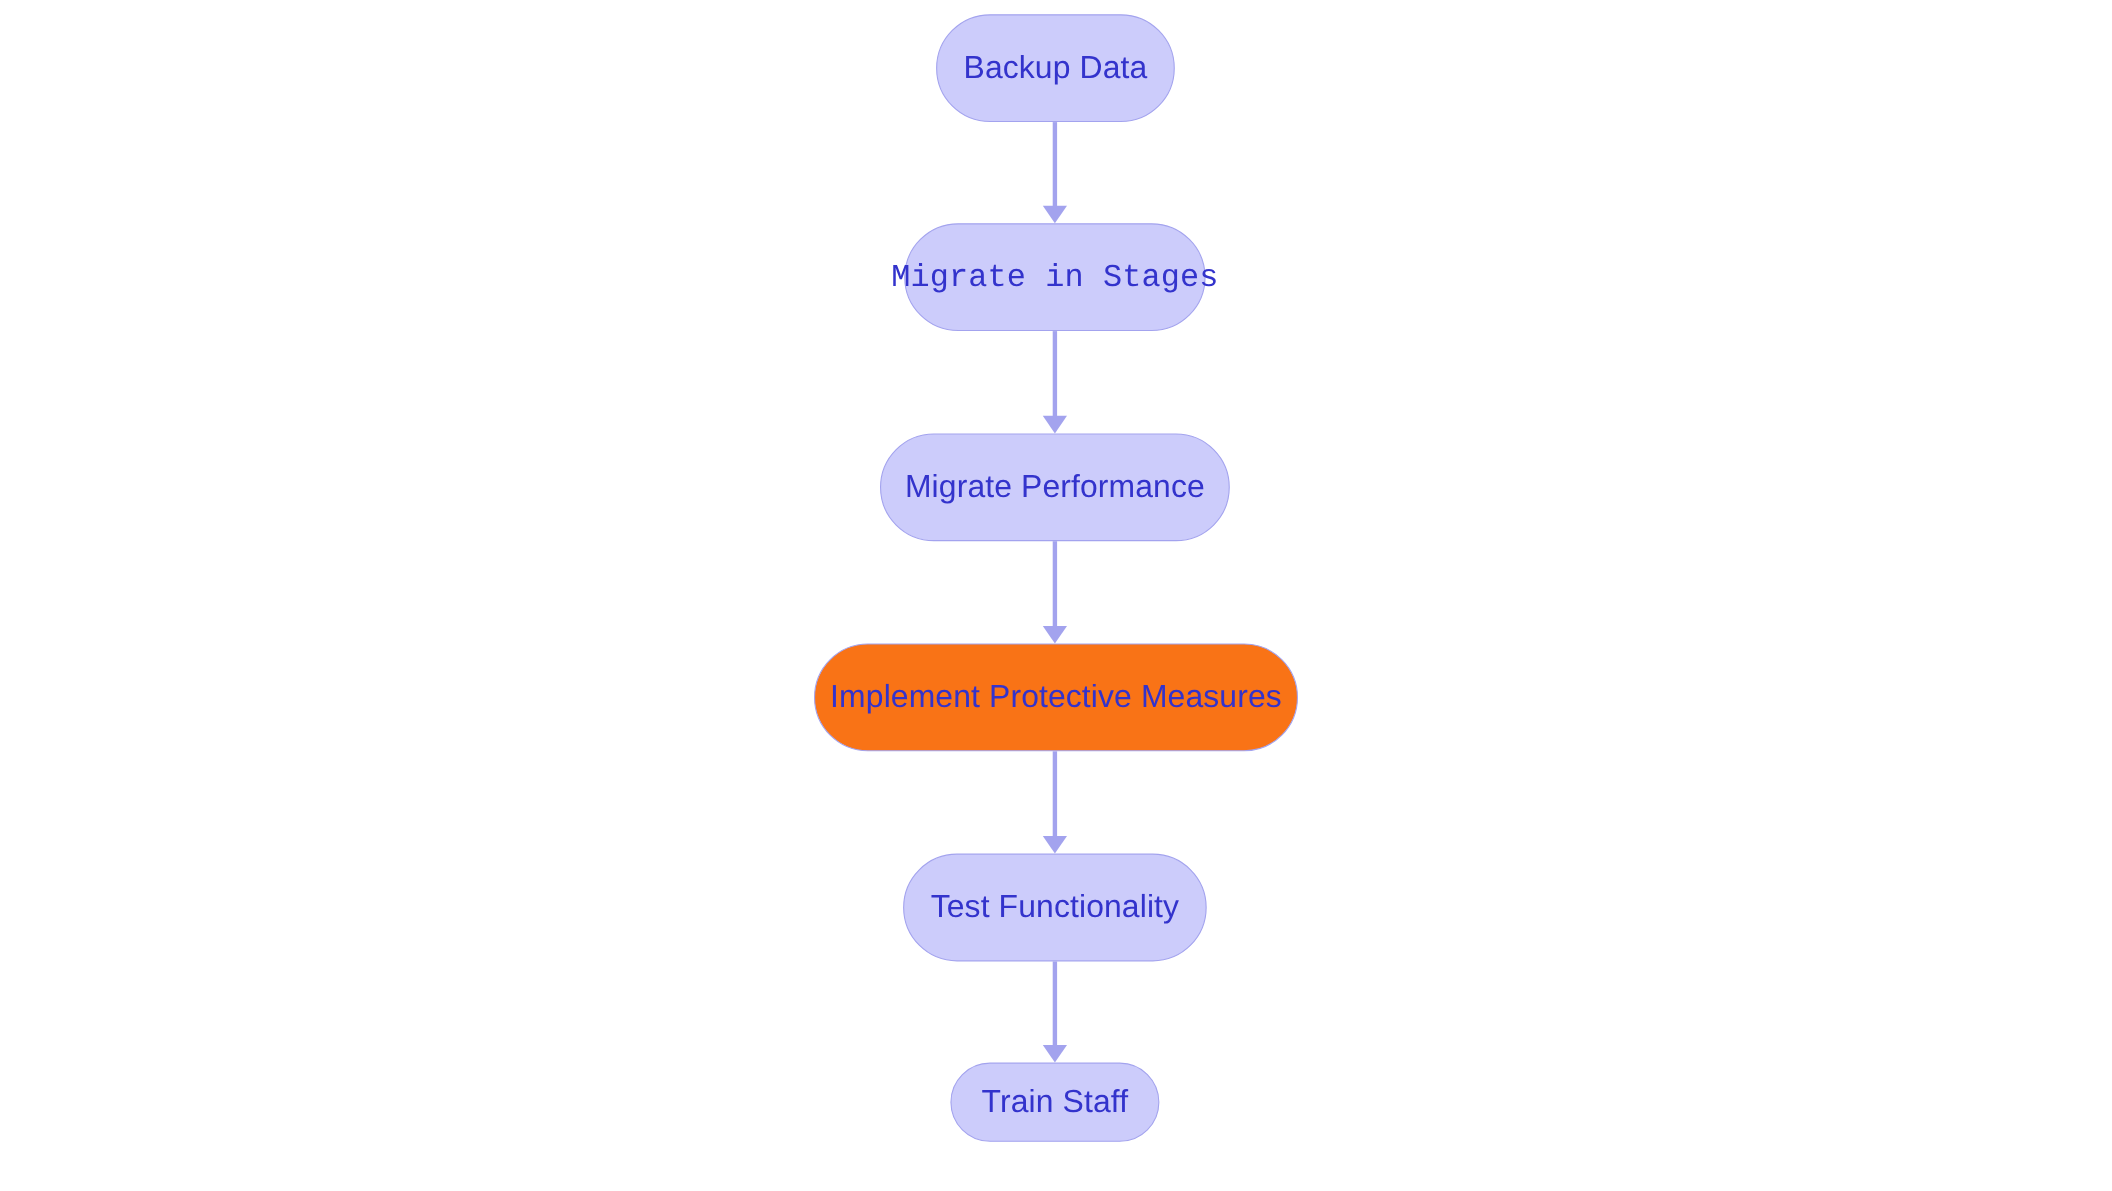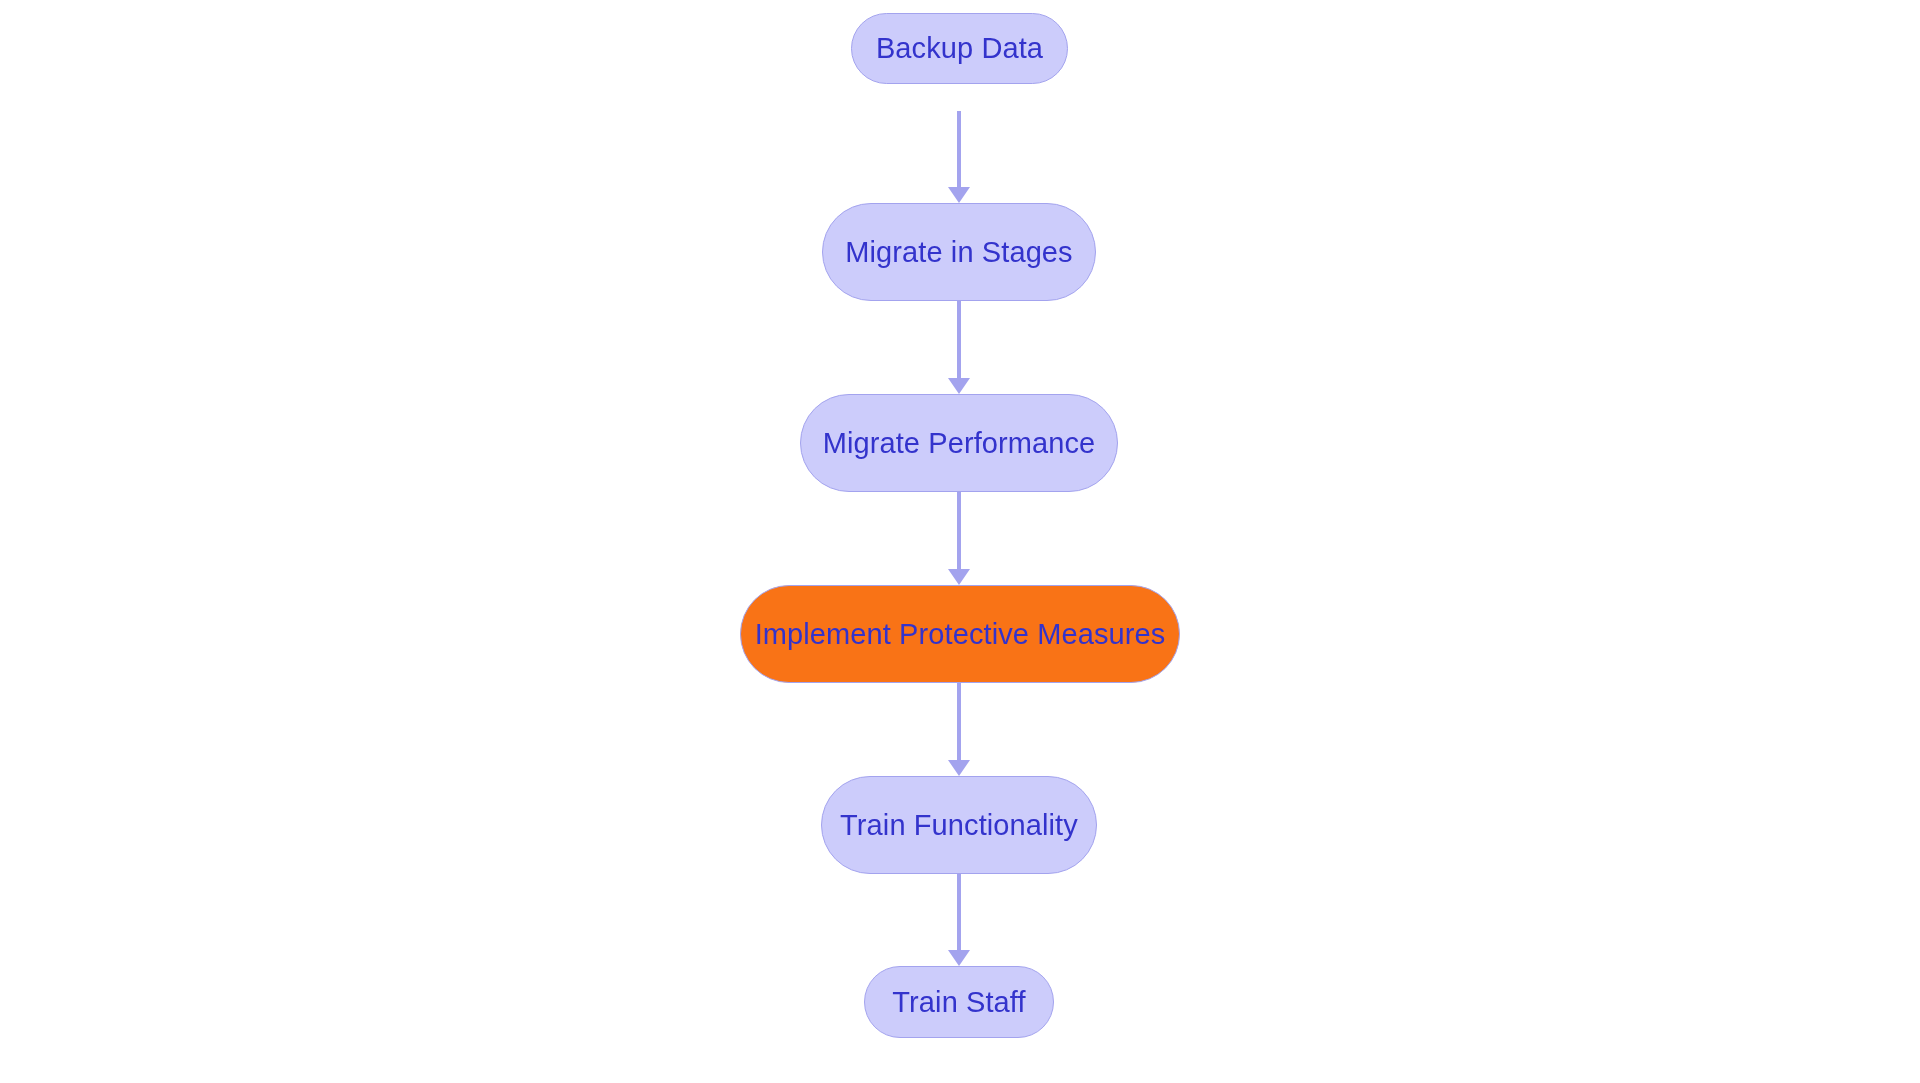--- a/index.html
+++ b/index.html
@@ -74,33 +74,33 @@
         <line x1="959" y1="683" x2="959" y2="761" stroke="#A3A3EE" stroke-width="4"></line>
         <polygon points="948,760 970,760 959,776" fill="#A3A3EE"></polygon>
       </g>
       <g>
         <line x1="959" y1="874" x2="959" y2="951" stroke="#A3A3EE" stroke-width="4"></line>
         <polygon points="948,950 970,950 959,966" fill="#A3A3EE"></polygon>
       </g>
     </svg>
 
   <div id="node-layer">
-      <div class="flow-node" style="left: 851px; top: 13px; width: 217px; height: 71px; border-radius: 49px; background: rgb(204, 204, 251); border-color: rgb(163, 163, 238);">
+      <div class="flow-node" style="left: 851px; top: 13px; width: 217px; height: 98px; border-radius: 49px; background: rgb(204, 204, 251); border-color: rgb(163, 163, 238);">
         <span class="flow-node-label" style="color: rgb(51, 51, 204);">Backup Data</span>
       </div>
-      <div class="flow-node" style="left: 822px; top: 203px; width: 274px; height: 98px; border-radius: 49px; background: rgb(204, 204, 251); border-color: rgb(163, 163, 238);">
+      <div class="flow-node" style="left: 822px; top: 203px; width: 274px; height: 98px; border-radius: 49px; background: rgb(204, 204, 251); border-color: rgb(163, 163, 238); font-family: Liberation Mono, monospace;">
         <span class="flow-node-label" style="color: rgb(51, 51, 204);">Migrate in Stages</span>
       </div>
       <div class="flow-node" style="left: 800px; top: 394px; width: 318px; height: 98px; border-radius: 49px; background: rgb(204, 204, 251); border-color: rgb(163, 163, 238);">
         <span class="flow-node-label" style="color: rgb(51, 51, 204);">Migrate Performance</span>
       </div>
       <div class="flow-node" style="left: 740px; top: 585px; width: 440px; height: 98px; border-radius: 49px; background: #f97316; border-color: rgb(163, 163, 238);">
         <span class="flow-node-label" style="color: rgb(51, 51, 204);">Implement Protective Measures</span>
       </div>
       <div class="flow-node" style="left: 821px; top: 776px; width: 276px; height: 98px; border-radius: 49px; background: rgb(204, 204, 251); border-color: rgb(163, 163, 238);">
-        <span class="flow-node-label" style="color: rgb(51, 51, 204);">Train Functionality</span>
+        <span class="flow-node-label" style="color: rgb(51, 51, 204);">Test Functionality</span>
       </div>
       <div class="flow-node" style="left: 864px; top: 966px; width: 190px; height: 72px; border-radius: 49px; background: rgb(204, 204, 251); border-color: rgb(163, 163, 238);">
         <span class="flow-node-label" style="color: rgb(51, 51, 204);">Train Staff</span>
       </div>
     </div>
 
 </div>
 
 </body></html>

